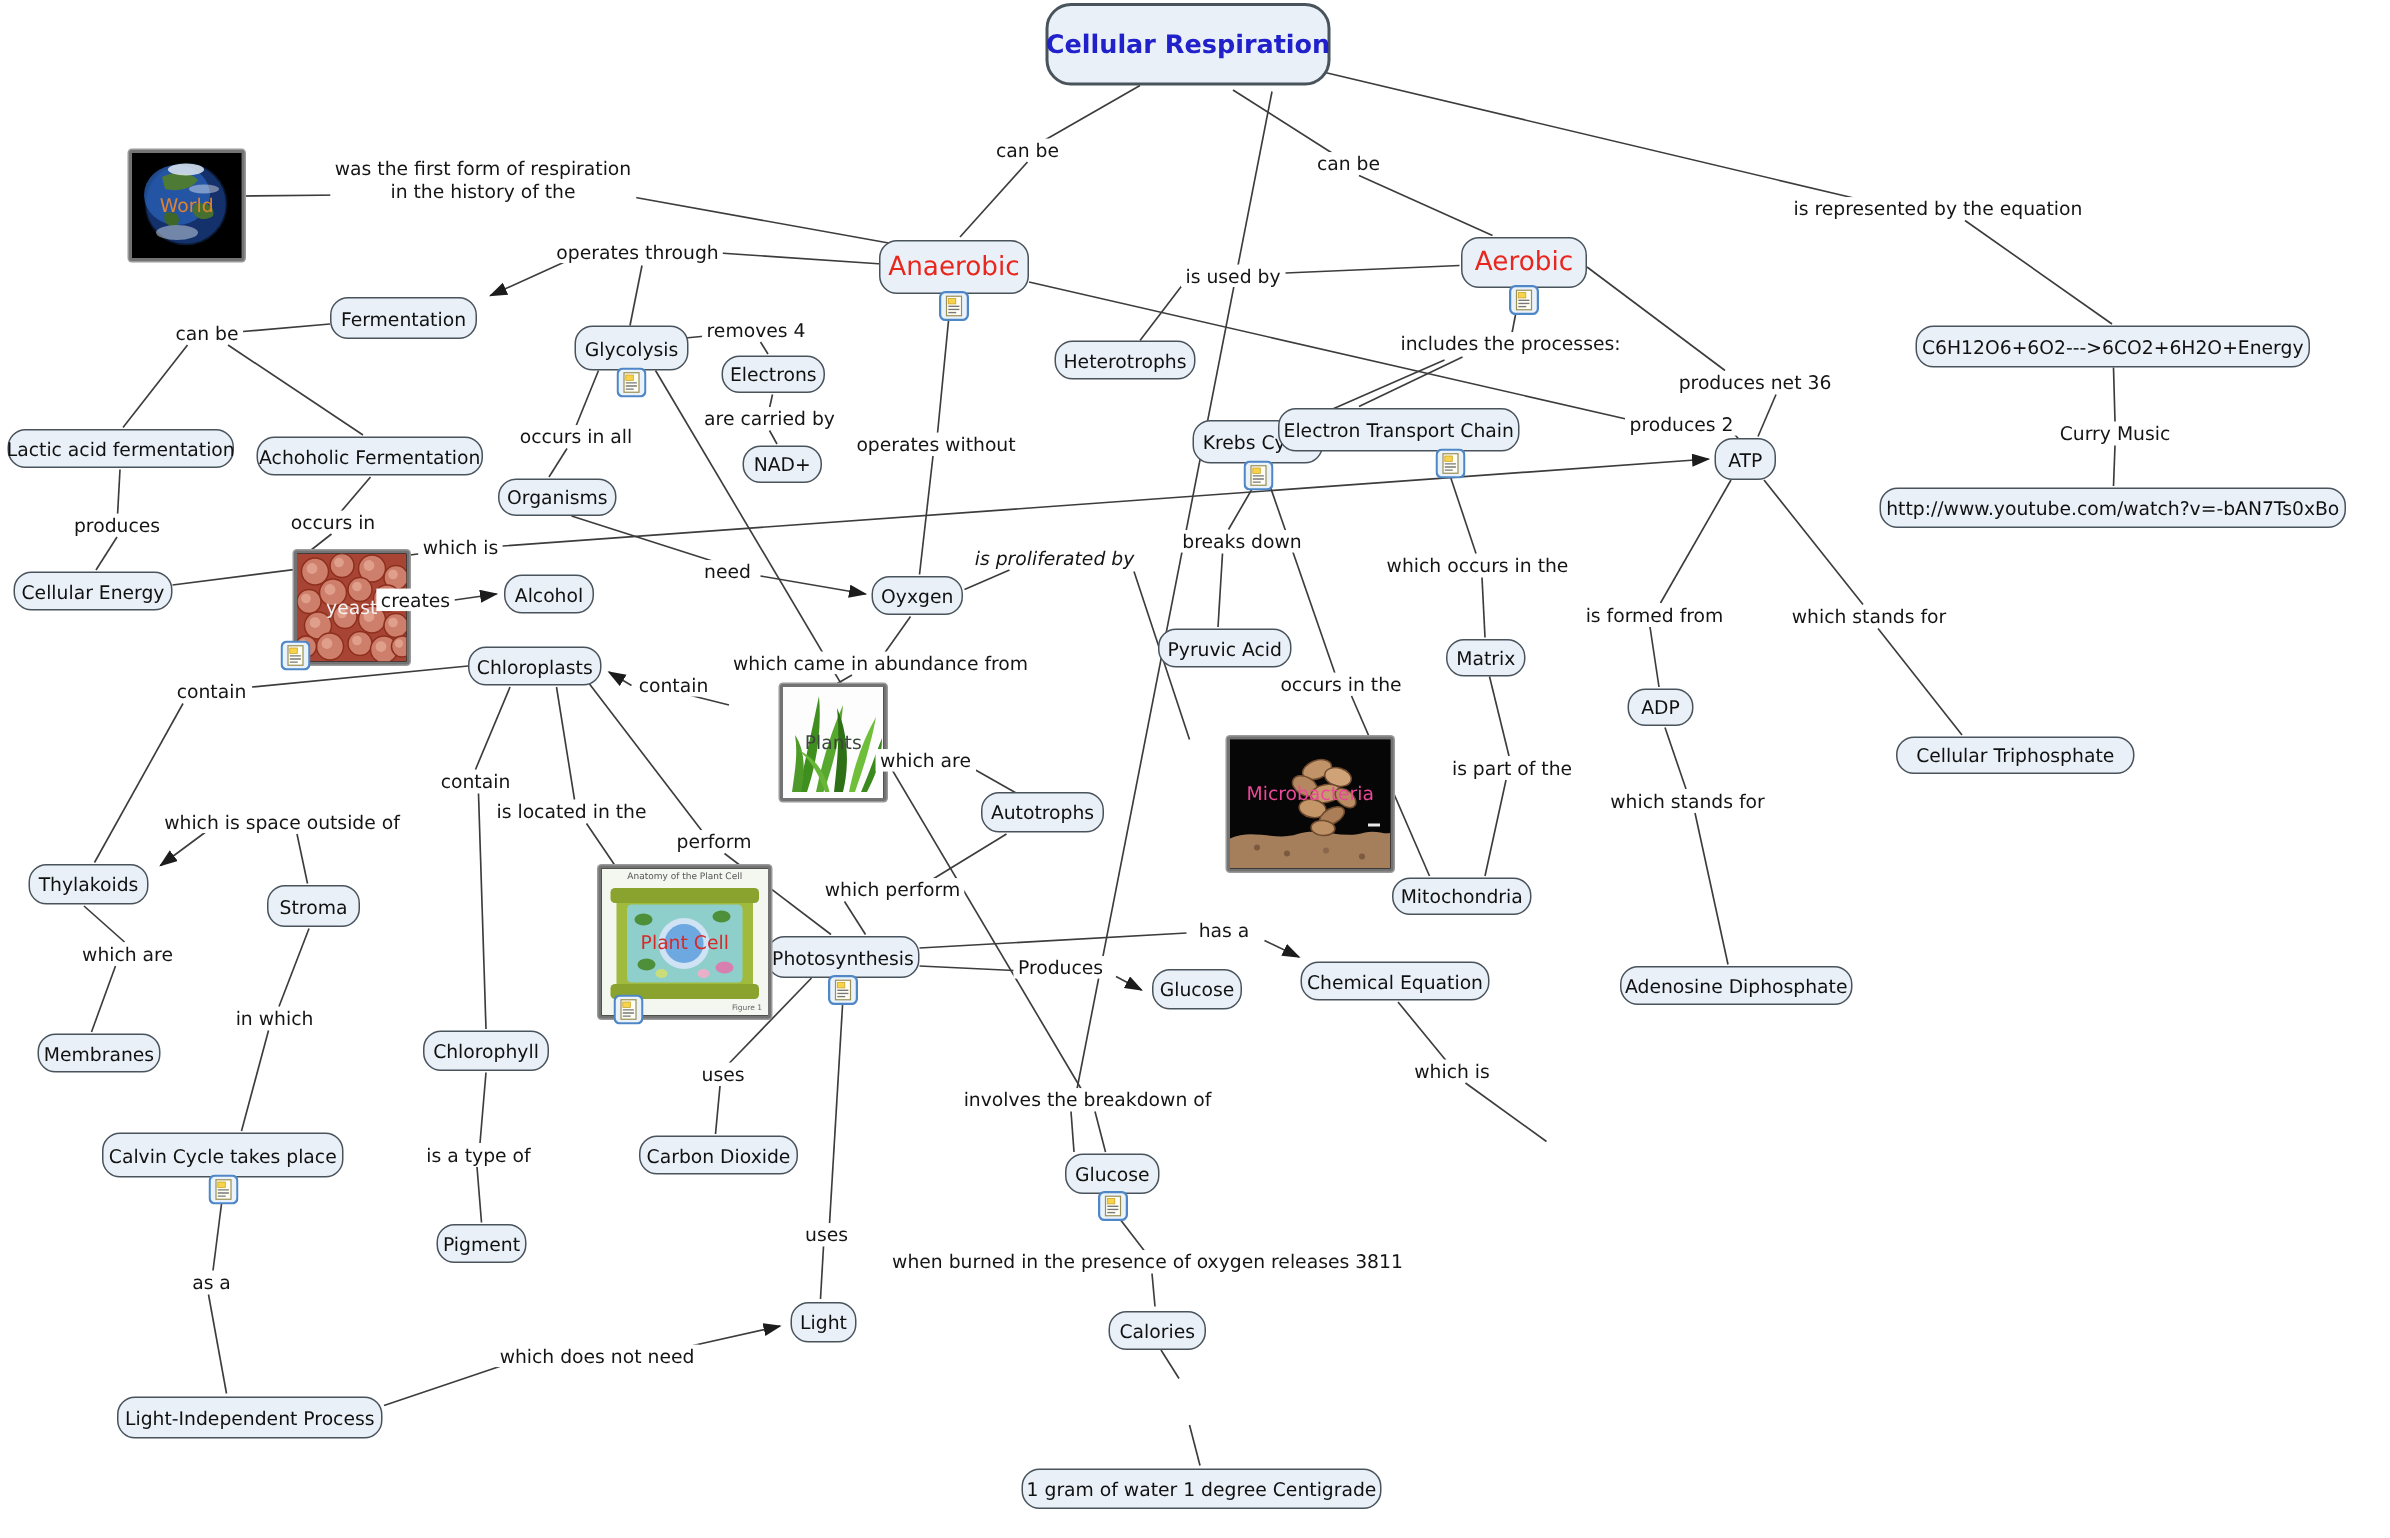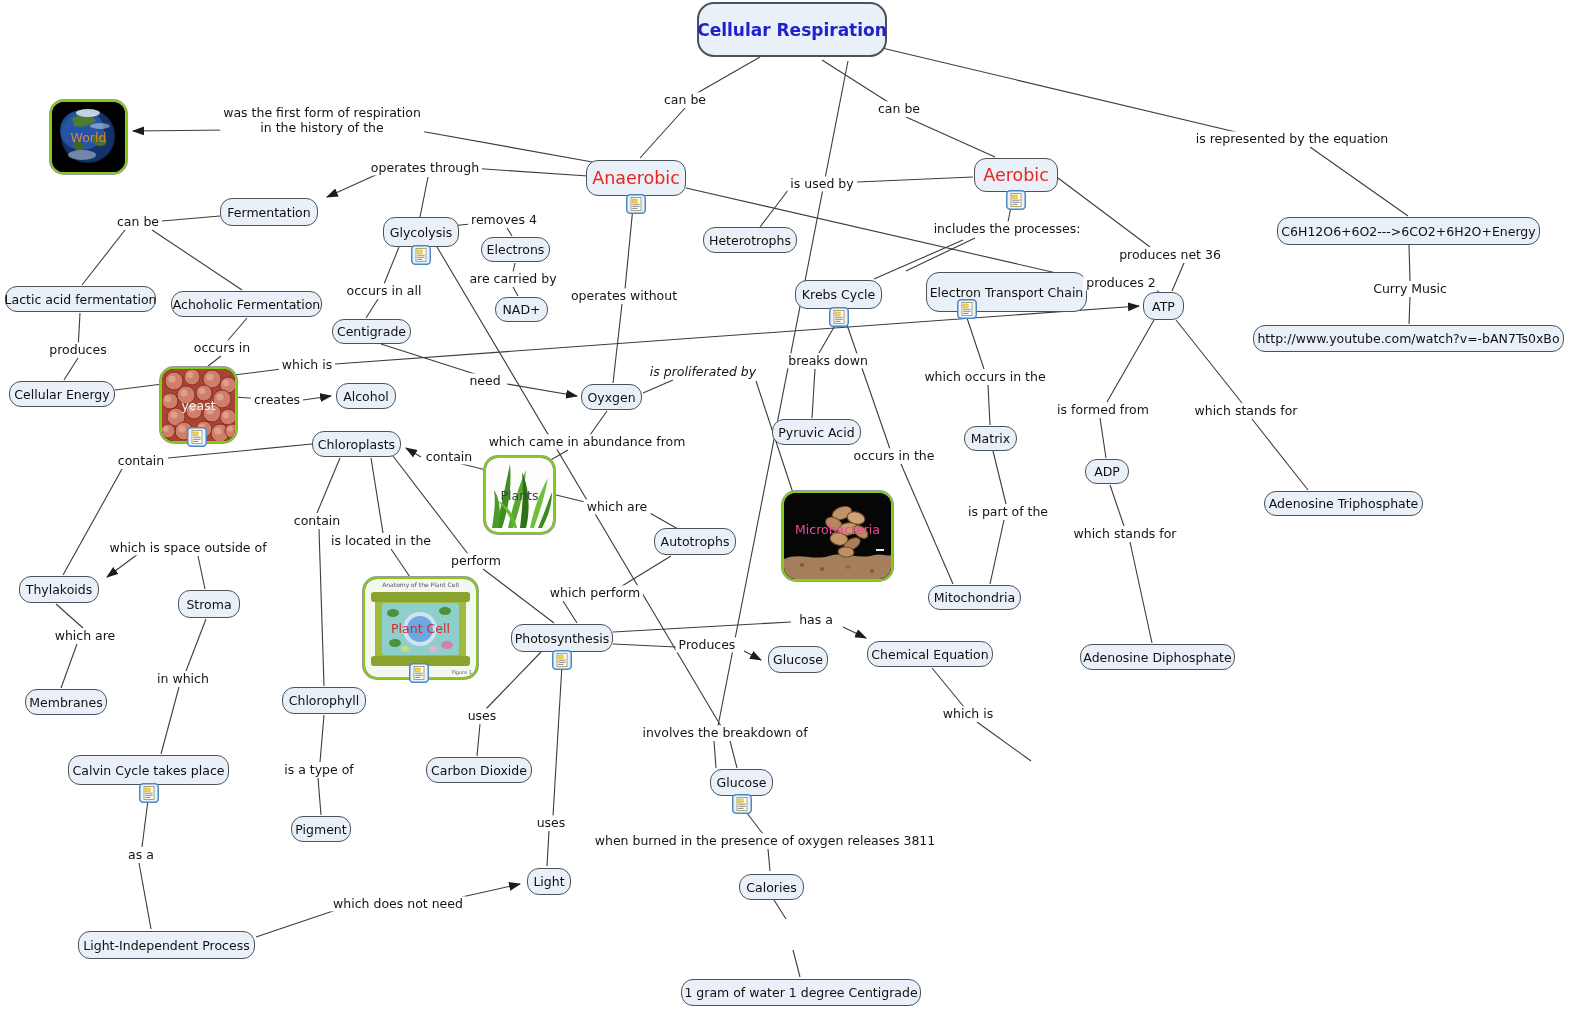--- a/index.html
+++ b/index.html
@@ -14,21 +14,21 @@
     position:absolute;box-sizing:border-box;display:flex;align-items:center;justify-content:center;
     text-align:center;background:var(--node-fill);border:1.4px solid var(--node-border);
     border-radius:12px;font-size:12.5px;color:#111;padding:1px 0;white-space:nowrap;
   }
   .node.title{font-size:17px;font-weight:bold;color:var(--title-text);border-radius:17px;border-width:2px;}
   .node.red{font-size:17.5px;color:var(--red-text);}
   .lbl{
     position:absolute;transform:translate(-50%,-50%);background:#ffffff;color:var(--label-text);
     font-size:12.5px;line-height:1.22;text-align:center;white-space:pre-line;padding:0 3px;
   }
-  .img{position:absolute;border:2px solid #84cc16;border-radius:14px;overflow:hidden;box-shadow:0 0 0 1px #9a9a9a;background:#000;}
+  .img{position:absolute;border:2px solid #737373;border-radius:2px;overflow:hidden;box-shadow:0 0 0 1px #9a9a9a;background:#000;margin-left:36px;}
   .img svg{display:block;}
   .imglabel{position:absolute;left:0;right:0;top:50%;transform:translateY(-50%);text-align:center;font-size:12.5px;pointer-events:none;}
   .imglabel.mid-high{top:42%;}
   .imgcap{position:absolute;left:0;right:0;top:2px;text-align:center;font-size:6px;color:#555;pointer-events:none;}
   .imgfig{position:absolute;right:4px;bottom:2px;font-size:5px;color:#666;pointer-events:none;}
   .ricon{position:absolute;width:20px;height:20px;cursor:pointer;}
   .ricon svg{display:block;}
 </style>
 </head>
 <body>
@@ -180,52 +180,52 @@
         <rect x="0.75" y="0.75" width="18.5" height="18.5" rx="3.5" fill="#eaf2fc" stroke="#4f86c6" stroke-width="1.5"></rect>
         <rect x="5" y="3.5" width="10" height="13" fill="#fffef5" stroke="#9a8f55" stroke-width="0.8"></rect>
         <rect x="6.2" y="5" width="5" height="3.6" fill="#f8d24a" stroke="#c9a227" stroke-width="0.5"></rect>
         <line x1="6.2" y1="10.2" x2="13.6" y2="10.2" stroke="#777" stroke-width="0.9"></line>
         <line x1="6.2" y1="12.3" x2="13.6" y2="12.3" stroke="#777" stroke-width="0.9"></line>
         <line x1="6.2" y1="14.4" x2="11.5" y2="14.4" stroke="#777" stroke-width="0.9"></line>
       </svg>
     </div>
     <div class="node" style="left: 481px; top: 237px; width: 69px; height: 25px;">Electrons</div>
     <div class="node" style="left: 495px; top: 297px; width: 53px; height: 25px;">NAD+</div>
-    <div class="node" style="left: 332px; top: 319px; width: 79px; height: 25px;">Centigrade</div>
+    <div class="node" style="left: 332px; top: 319px; width: 79px; height: 25px;">Organisms</div>
     <div class="node" style="left: 336px; top: 383px; width: 60px; height: 26px;">Alcohol</div>
     <div class="node" style="left: 581px; top: 384px; width: 61px; height: 26px;">Oyxgen</div>
     <div class="node" style="left: 795px; top: 280px; width: 87px; height: 29px;">Krebs Cycle</div>
     <div class="ricon" style="left: 828.5px; top: 307px;">
       <svg width="20" height="20" viewBox="0 0 20 20">
         <rect x="0.75" y="0.75" width="18.5" height="18.5" rx="3.5" fill="#eaf2fc" stroke="#4f86c6" stroke-width="1.5"></rect>
         <rect x="5" y="3.5" width="10" height="13" fill="#fffef5" stroke="#9a8f55" stroke-width="0.8"></rect>
         <rect x="6.2" y="5" width="5" height="3.6" fill="#f8d24a" stroke="#c9a227" stroke-width="0.5"></rect>
         <line x1="6.2" y1="10.2" x2="13.6" y2="10.2" stroke="#777" stroke-width="0.9"></line>
         <line x1="6.2" y1="12.3" x2="13.6" y2="12.3" stroke="#777" stroke-width="0.9"></line>
         <line x1="6.2" y1="14.4" x2="11.5" y2="14.4" stroke="#777" stroke-width="0.9"></line>
       </svg>
     </div>
-    <div class="node" style="left: 926px; top: 272px; width: 161px; height: 40px; border-radius: 13px;">Electron Transport Chain</div>
+    <div class="node" style="left: 852px; top: 272px; width: 161px; height: 29px;">Electron Transport Chain</div>
     <div class="ricon" style="left: 956.5px; top: 299px;">
       <svg width="20" height="20" viewBox="0 0 20 20">
         <rect x="0.75" y="0.75" width="18.5" height="18.5" rx="3.5" fill="#eaf2fc" stroke="#4f86c6" stroke-width="1.5"></rect>
         <rect x="5" y="3.5" width="10" height="13" fill="#fffef5" stroke="#9a8f55" stroke-width="0.8"></rect>
         <rect x="6.2" y="5" width="5" height="3.6" fill="#f8d24a" stroke="#c9a227" stroke-width="0.5"></rect>
         <line x1="6.2" y1="10.2" x2="13.6" y2="10.2" stroke="#777" stroke-width="0.9"></line>
         <line x1="6.2" y1="12.3" x2="13.6" y2="12.3" stroke="#777" stroke-width="0.9"></line>
         <line x1="6.2" y1="14.4" x2="11.5" y2="14.4" stroke="#777" stroke-width="0.9"></line>
       </svg>
     </div>
     <div class="node" style="left: 1143px; top: 292px; width: 41px; height: 28px;">ATP</div>
     <div class="node" style="left: 772px; top: 419px; width: 89px; height: 26px;">Pyruvic Acid</div>
     <div class="node" style="left: 964px; top: 426px; width: 53px; height: 25px;">Matrix</div>
     <div class="node" style="left: 1085px; top: 459px; width: 44px; height: 25px;">ADP</div>
     <div class="node" style="left: 1277px; top: 217px; width: 263px; height: 28px;">C6H12O6+6O2---&gt;6CO2+6H2O+Energy</div>
     <div class="node" style="left: 1253px; top: 325px; width: 311px; height: 27px;">http://www.youtube.com/watch?v=-bAN7Ts0xBo</div>
-    <div class="node" style="left: 1264px; top: 491px; width: 159px; height: 25px;">Adenosine Triphosphate</div>
+    <div class="node" style="left: 1264px; top: 491px; width: 159px; height: 25px;">Cellular Triphosphate</div>
     <div class="node" style="left: 1080px; top: 644px; width: 155px; height: 26px;">Adenosine Diphosphate</div>
     <div class="node" style="left: 928px; top: 585px; width: 93px; height: 25px;">Mitochondria</div>
     <div class="node" style="left: 867px; top: 641px; width: 126px; height: 26px;">Chemical Equation</div>
     <div class="node" style="left: 312px; top: 431px; width: 89px; height: 26px;">Chloroplasts</div>
     <div class="node" style="left: 19px; top: 576px; width: 80px; height: 27px;">Thylakoids</div>
     <div class="node" style="left: 178px; top: 590px; width: 62px; height: 28px; text-align: center;">Stroma</div>
     <div class="node" style="left: 25px; top: 689px; width: 82px; height: 26px;">Membranes</div>
     <div class="node" style="left: 68px; top: 755px; width: 161px; height: 30px;">Calvin Cycle takes place</div>
     <div class="ricon" style="left: 138.5px; top: 783px;">
       <svg width="20" height="20" viewBox="0 0 20 20">

